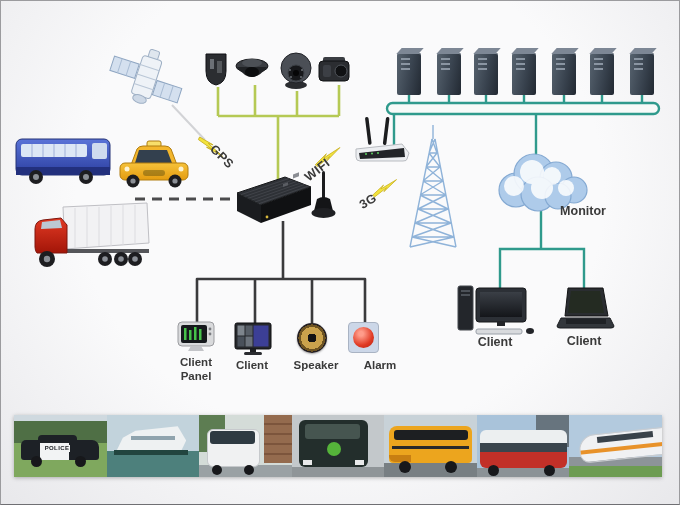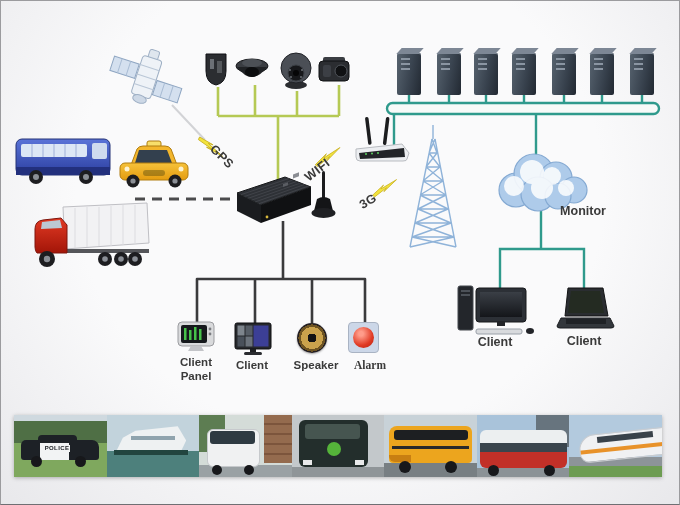--- a/index.html
+++ b/index.html
@@ -270,21 +270,21 @@
     <rect x="19.5" y="3.5" width="15" height="21" fill="#3c3f96"></rect>
     <rect x="16" y="27" width="6" height="3" fill="#1d1f22"></rect>
     <rect x="10" y="30" width="18" height="3" rx="1.5" fill="#2a2c30"></rect>
   </svg>
   <div class="speaker abs" style="left:296px;top:322px;"></div>
   <div class="alarm abs" style="left:347px;top:321px;"></div>
 
   <div class="cap abs" style="left:168px;top:354px;width:54px;">Client Panel</div>
   <div class="cap abs" style="left:224px;top:357px;width:54px;">Client</div>
   <div class="cap abs" style="left:272px;top:357px;width:56px;margin-left:15px;">Speaker</div>
-  <div class="cap abs" style="left:342px;top:357px;width:54px;font-family:Liberation Serif, serif;">Alarm</div>
+  <div class="cap abs" style="left:352px;top:357px;width:54px;">Alarm</div>
 
   <div class="strip abs">
     <div class="ph">
       <div style="left:0;top:0;width:100%;height:14%;background:#cfd9df;"></div>
       <div style="left:0;top:10%;width:100%;height:38%;background:#4f6f45;"></div>
       <div style="left:0;bottom:0;width:100%;height:55%;background:#7fa85e;"></div>
       <div style="left:8%;top:40%;width:84%;height:32%;border-radius:5px 7px 3px 3px;
         background:linear-gradient(90deg,#1d2126 0 24%,#f2f3f4 24% 62%,#1d2126 62% 100%);"></div>
       <div style="left:26%;top:33%;width:42%;height:12%;background:#1d2126;border-radius:4px 4px 0 0;"></div>
       <span class="police-text" style="left:32%;top:49%;">POLICE</span>

